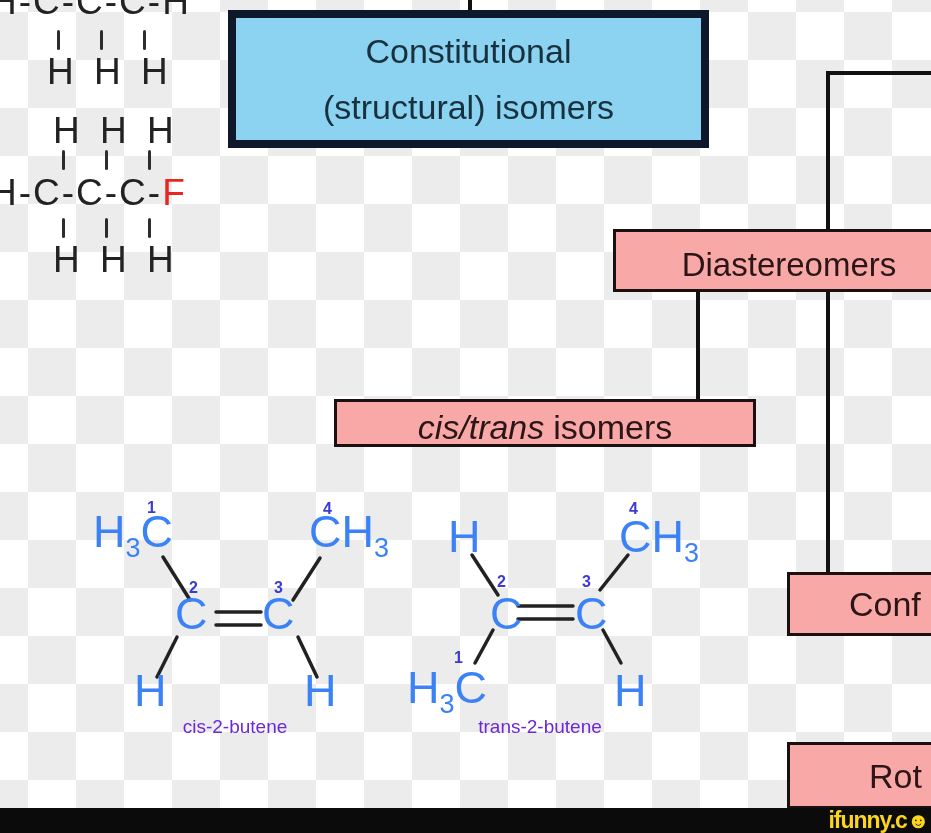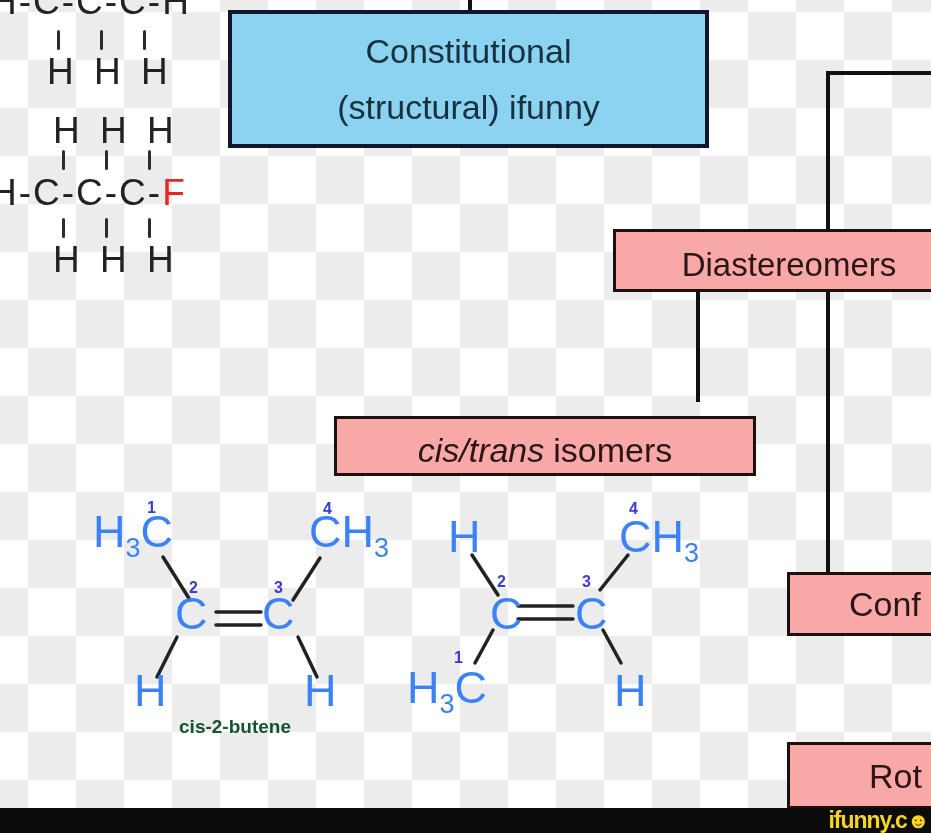--- a/index.html
+++ b/index.html
@@ -9,35 +9,35 @@
     background-color:#ffffff;
     background-image:
       linear-gradient(45deg,#ececec 25%,transparent 25%,transparent 75%,#ececec 75%),
       linear-gradient(45deg,#ececec 25%,transparent 25%,transparent 75%,#ececec 75%);
     background-size:96px 96px;
     background-position:28px 12px,76px 60px;
   }
   .page{position:absolute;inset:0;}
   .line{position:absolute;background:#111;z-index:1;}
   .box{position:absolute;box-sizing:border-box;display:flex;align-items:center;justify-content:center;z-index:2;}
-  .box.blue{background:#8cd2f1;border:4px solid #0f172a;color:#17313f;}
+  .box.blue{background:#8cd2f1;border:8px solid #0f172a;color:#17313f;}
   .box.pink{background:#f9a8a8;border:3px solid #1c0f10;color:#2b1516;}
   .blue-title{font-size:34px;line-height:56px;text-align:center;}
   .pinklbl{font-size:33px;white-space:nowrap;margin-top:8px;}
   .lbl-left{position:absolute;top:50%;transform:translateY(-50%);font-size:34px;color:#2b1516;white-space:nowrap;}
   .formula{position:absolute;font-size:37px;letter-spacing:2px;color:#222;white-space:nowrap;z-index:2;line-height:1;}
   .formula .fl{color:#e62621;}
   .hrow{word-spacing:6px;text-align:center;}
   .bond{position:absolute;width:3px;height:20px;background:#2c2c2c;border-radius:1.5px;z-index:2;}
   .molecule{position:absolute;z-index:2;}
   .molecule svg{position:absolute;left:0;top:0;}
   .atom{position:absolute;font-size:45px;line-height:1;color:#3b82f6;white-space:nowrap;}
   .atom .sub{font-size:27px;vertical-align:-10px;}
   .num{position:absolute;font-size:16px;font-weight:700;line-height:1;color:#3b3bd1;}
-  .mol-label{position:absolute;font-size:19px;font-weight:700;color:#14532d;text-align:center;}
+  .mol-label{position:absolute;font-size:19px;font-weight:400;color:#6d28d9;text-align:center;}
   .bottom-bar{position:absolute;left:0;top:808px;width:931px;height:25px;background:#0b0b0b;z-index:5;}
   .watermark{position:absolute;top:809px;right:1px;z-index:6;font-size:23px;font-weight:700;
     letter-spacing:-1px;color:#fbd41f;line-height:1;white-space:nowrap;}
   .watermark .face{font-size:22px;letter-spacing:0;}
   .ital{font-style:italic;}
   .rest{margin-left:9px;}
 </style>
 </head>
 <body>
 
@@ -60,29 +60,29 @@
   <div class="bond" style="left:148px;top:150px"></div>
   <div class="formula" style="left:-10px;top:174px"><span>H-C-C-C-</span><span class="fl">F</span></div>
   <div class="bond" style="left:62px;top:218px"></div>
   <div class="bond" style="left:105px;top:218px"></div>
   <div class="bond" style="left:148px;top:218px"></div>
   <div class="formula hrow" style="left:53px;top:241px">H H H</div>
 
   <div class="box blue" style="left:228px;top:10px;width:481px;height:138px">
     <div class="blue-title">
       <div>Constitutional</div>
-      <div>(structural) ifunny</div>
+      <div>(structural) isomers</div>
     </div>
   </div>
 
   <div class="box pink" style="left:613px;top:229px;width:352px;height:63px">
     <span class="pinklbl">Diastereomers</span>
   </div>
 
-  <div class="box pink" style="left:334px;top:416px;width:422px;height:60px">
+  <div class="box pink" style="left:334px;top:399px;width:422px;height:48px">
     <span class="pinklbl" style="font-size:34px"><span class="ital">cis/trans</span><span class="rest">isomers</span></span>
   </div>
 
   <div class="box pink" style="left:787px;top:572px;width:250px;height:64px">
     <span class="lbl-left" style="left:59px">Conf</span>
   </div>
 
   <div class="box pink" style="left:787px;top:742px;width:250px;height:67px">
     <span class="lbl-left" style="left:79px">Rot</span>
   </div>
@@ -125,18 +125,19 @@
     <span class="atom" style="left:43px;top:19px">H</span>
     <span class="num" style="left:92px;top:79px">2</span>
     <span class="atom" style="left:85px;top:96px">C</span>
     <span class="num" style="left:177px;top:79px">3</span>
     <span class="atom" style="left:170px;top:96px">C</span>
     <span class="num" style="left:224px;top:6px">4</span>
     <span class="atom" style="left:214px;top:19px"><span>C</span><span>H</span><span class="sub">3</span></span>
     <span class="num" style="left:49px;top:155px">1</span>
     <span class="atom" style="left:2px;top:170px"><span>H</span><span class="sub">3</span><span>C</span></span>
     <span class="atom" style="left:209px;top:173px">H</span>
+    <div class="mol-label" style="left:0;top:221px;width:270px">trans-2-butene</div>
   </div>
 
   <div class="bottom-bar"></div>
   <div class="watermark"><span>ifunny.c</span><span class="face">☻</span></div>
 
 </div>
 
 </body></html>

